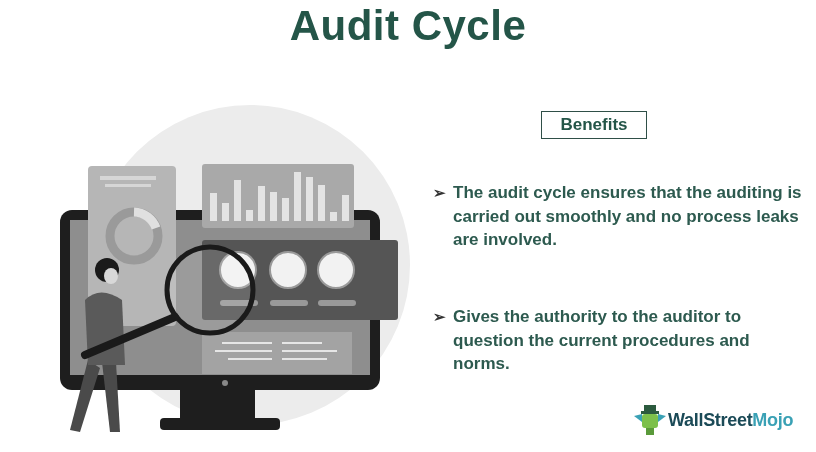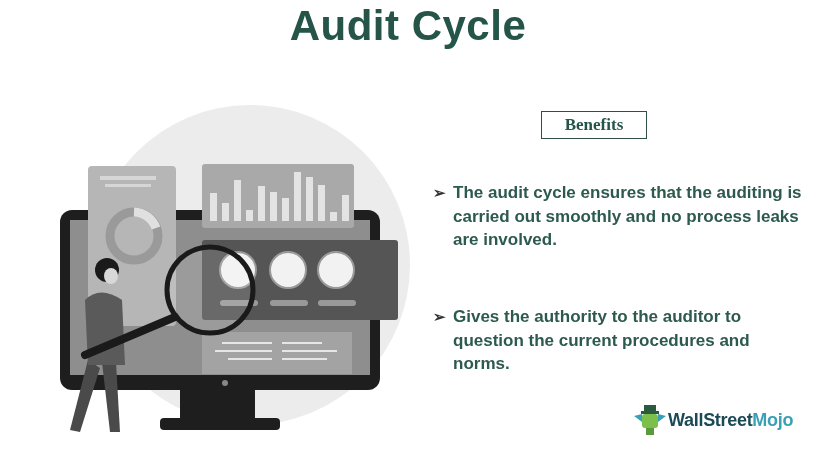--- a/index.html
+++ b/index.html
@@ -1,19 +1,19 @@
 <!DOCTYPE html>
 <html><head>
 <meta charset="utf-8">
 <style>
   html, body { margin:0; padding:0; }
   body { width:816px; height:452px; background:#ffffff; position:relative; overflow:hidden; font-family:"Liberation Sans", sans-serif; }
   .title { position:absolute; left:0; top:2px; width:816px; text-align:center; font-size:42px; font-weight:bold; color:#245548; letter-spacing:0.5px; }
   .illus { position:absolute; left:50px; top:100px; width:370px; height:340px; }
-  .benefits-box { position:absolute; left:541px; top:111px; width:104px; height:26px; border:1.5px solid #2f4f47; display:flex; align-items:center; justify-content:center; font-size:17px; font-weight:bold; color:#245548;font-family:Liberation Serif, serif; }
+  .benefits-box { position:absolute; left:541px; top:111px; width:104px; height:26px; border:1.5px solid #2f4f47; display:flex; align-items:center; justify-content:center; font-size:17px; font-weight:bold; color:#245548; }
   .bullet { position:absolute; left:433px; width:370px; display:flex; font-size:17px; font-weight:bold; color:#2d5a4f; line-height:23.5px; }
   .bullet .arrow { width:20px; flex:none; font-size:15px; color:#333; }
   .b1 { top:181px; }
   .b2 { top:305px; }
   .logo { position:absolute; left:632px; top:404px; display:flex; align-items:center; }
   .logo-text { font-size:18px; font-weight:bold; color:#1b4a57; letter-spacing:-0.3px; }
   .logo-text .mojo { color:#3aa1b5; }
 </style>
 </head>
 <body>

